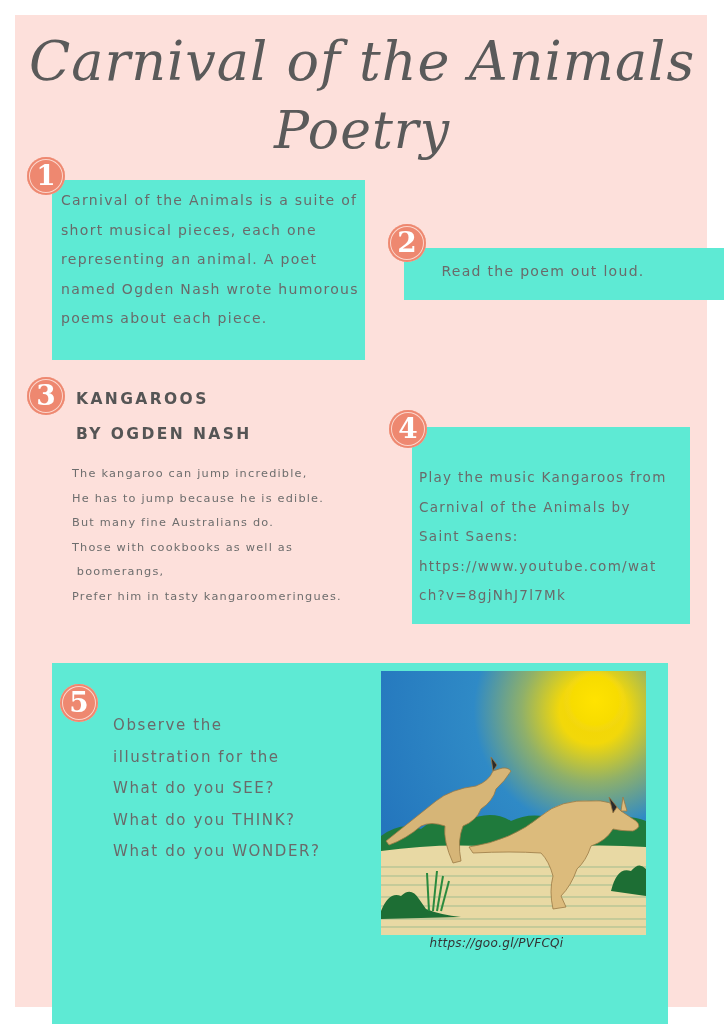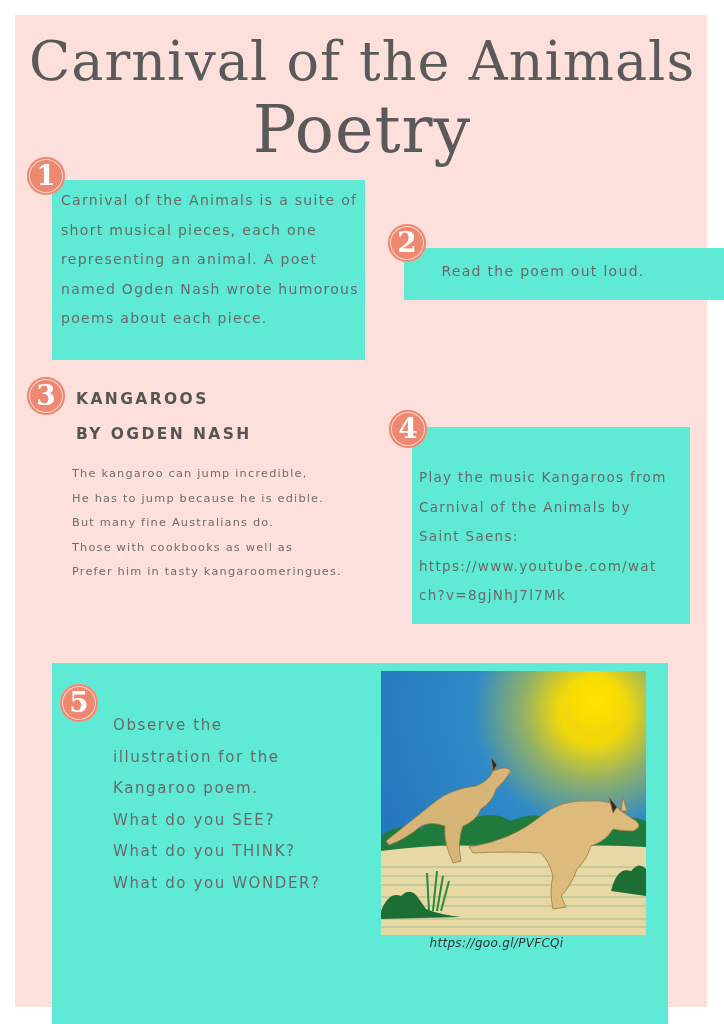--- a/index.html
+++ b/index.html
@@ -1,23 +1,23 @@
 <!DOCTYPE html>
 <html><head>
 <meta charset="utf-8">
 <style>
   html, body { margin: 0; padding: 0; background: #ffffff; }
   body { width: 724px; height: 1024px; position: relative; overflow: hidden;
          font-family: "DejaVu Sans", "Liberation Sans", sans-serif; color: #6b6b6b; }
   .panel { position: absolute; left: 15px; top: 15px; width: 692px; height: 992px; background: #fde0db; }
   .title { position: absolute; left: 0; width: 724px; text-align: center;
-           font-family: "DejaVu Serif", "Liberation Serif", serif; 
+           font-family: "DejaVu Serif", "Liberation Serif", serif; font-style: italic;
            color: #5a5a5a; font-weight: normal; letter-spacing: 1px; }
   .title.l1 { top: 22px; font-size: 54px; line-height: 80px; }
-  .title.l2 { top: 92px; font-size: 65px; line-height: 76px; }
+  .title.l2 { top: 92px; font-size: 52px; line-height: 76px; }
   .box { position: absolute; background: #5eead4; }
   .badge { position: absolute; width: 38px; height: 38px; border-radius: 50%;
            background: #ee8870; box-shadow: inset 0 0 0 2px #ee8870, inset 0 0 0 3px #fbd6cc;
            color: #ffffff; font-family: "DejaVu Serif", "Liberation Serif", serif; font-weight: bold;
            font-size: 28px; line-height: 38px; text-align: center; }
   .txt { position: absolute; letter-spacing: 1.3px; color: #6a6a6a; font-size: 14px; }
   .b1 { left: 52px; top: 180px; width: 313px; height: 180px; }
   .b1 .txt { left: 9px; top: 6px; width: 300px; line-height: 29.5px; }
   .b2 { left: 404px; top: 248px; width: 334px; height: 52px; padding-left: 36px; }
   .b2 .txt { left: 0; top: 0; width: 278px; line-height: 46px; text-align: center; }
@@ -55,39 +55,39 @@
 <div class="badge" style="left:388px; top:224px;">2</div>
 
 <div class="badge" style="left:27px; top:377px;">3</div>
 <div class="heading h1">KANGAROOS</div>
 <div class="heading h2">BY OGDEN NASH</div>
 <div class="poem">
   <div>The kangaroo can jump incredible,</div>
   <div>He has to jump because he is edible.</div>
   <div>But many fine Australians do.</div>
   <div>Those with cookbooks as well as</div>
+  <div> boomerangs,</div>
   <div>Prefer him in tasty kangaroomeringues.</div>
 </div>
 
 <div class="box b4">
   <div class="txt">
     <div>Play the music Kangaroos from</div>
     <div>Carnival of the Animals by</div>
     <div>Saint Saens:</div>
     <div>https://www.youtube.com/wat</div>
     <div>ch?v=8gjNhJ7l7Mk</div>
   </div>
 </div>
 <div class="badge" style="left:389px; top:410px;">4</div>
 
 <div class="box b5">
   <div class="txt">
     <div>Observe the</div>
     <div>illustration for the</div>
-    <div>Kangaroo poem.</div>
     <div>What do you SEE?</div>
     <div>What do you THINK?</div>
     <div>What do you WONDER?</div>
   </div>
   <div class="illus" title="Two kangaroos hopping across a grassy plain under a blue sky with a bright yellow sun">
     <svg width="265" height="264" viewBox="0 0 265 264" xmlns="http://www.w3.org/2000/svg">
       <defs>
         <radialGradient id="sky" cx="80%" cy="15%" r="90%">
           <stop offset="0%" stop-color="#f4d600"></stop>
           <stop offset="14%" stop-color="#f2d80a"></stop>

